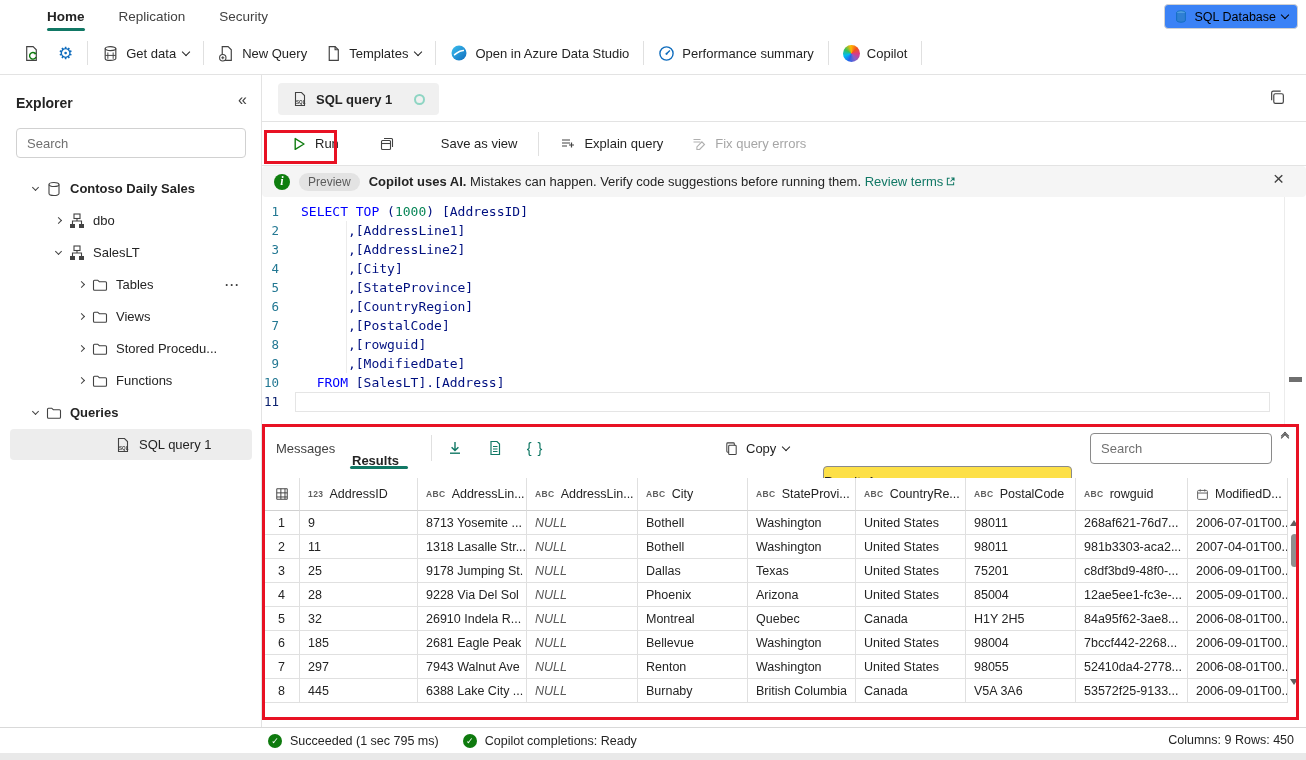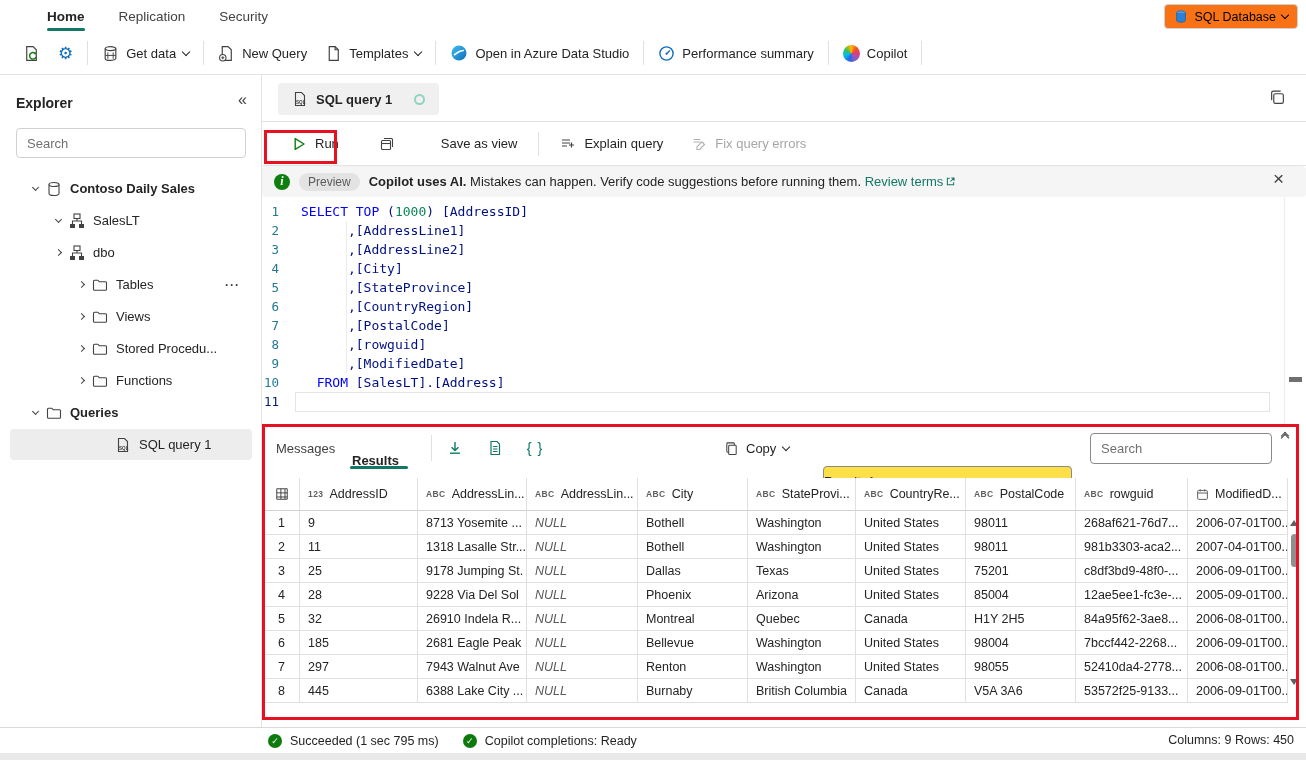--- a/index.html
+++ b/index.html
@@ -7,21 +7,21 @@
     font-family:"Liberation Sans", sans-serif; color:#242424; font-size:13px; }
   svg { display:block; }
 
   
   .topnav { position:absolute; left:0; top:0; width:1306px; height:32px; background:#fff; }
   .navtabs { position:absolute; left:16px; top:0; height:32px; display:flex; gap:34px; align-items:center;margin-left:31px; }
   .navtab { position:relative; height:32px; display:flex; align-items:center; font-size:13.5px; color:#424242; cursor:pointer; background:none; border:none; font-family:inherit; }
   .navtab.active { font-weight:700; color:#242424; }
   .navtab.active::after { content:""; position:absolute; left:0; right:0; bottom:1px; height:3px; border-radius:2px; background:var(--accent); }
   .db-selector { position:absolute; right:8px; top:4px; height:25px; display:flex; align-items:center; gap:6px;
-    border:1px solid #d1d1d1; border-radius:4px; background:#f97316; padding:0 9px; font-size:12.5px; font-family:inherit; cursor:pointer; }
+    border:1px solid #d1d1d1; border-radius:4px; background:#3b82f6; padding:0 9px; font-size:12.5px; font-family:inherit; cursor:pointer; }
 
   
   .ribbon { position:absolute; left:0; top:32px; width:1306px; height:43px; border-bottom:1px solid #e3e3e3;
     display:flex; align-items:center; padding-left:14px; }
   .rbtn { display:flex; align-items:center; gap:7px; height:32px; padding:0 9px; border:none; background:none;
     font-family:inherit; font-size:13px; color:#242424; cursor:pointer; border-radius:4px; }
   .rdiv { width:1px; height:24px; background:#e0e0e0; margin:0 5px; }
   .chev { display:inline-block; width:6px; height:6px; border-right:1.4px solid currentColor; border-bottom:1.4px solid currentColor; }
   .chev.down { transform:rotate(45deg); margin-top:-3px; }
   .chev.right { transform:rotate(-45deg); }
@@ -249,45 +249,45 @@
         <span class="ticon">
           <svg width="16" height="16" viewBox="0 0 16 16">
             <ellipse cx="8" cy="3.5" rx="5" ry="2" fill="none" stroke="#424242" stroke-width="1.1"></ellipse>
             <path d="M3 3.5v9c0 1.1 2.2 2 5 2s5-.9 5-2v-9" fill="none" stroke="#424242" stroke-width="1.1"></path>
           </svg>
         </span>
         <span class="tlabel">Contoso Daily Sales</span>
       </div>
       <div class="tree-row" style="padding-left: 41px;">
         <span class="tchev">
-          <span class="chev down" style="width:5px;height:5px;"></span>
+          <span class="chev right" style="width:5px;height:5px;"></span>
         </span>
         <span class="ticon">
           <svg width="16" height="16" viewBox="0 0 16 16">
             <rect x="5" y="1" width="6" height="4.5" fill="none" stroke="#424242" stroke-width="1.1"></rect>
             <path d="M8 5.5V8M3.5 11V8h9v3" fill="none" stroke="#424242" stroke-width="1.1"></path>
             <rect x="1" y="11" width="5" height="4" fill="#424242"></rect>
             <rect x="10" y="11" width="5" height="4" fill="#424242"></rect>
           </svg>
         </span>
-        <span class="tlabel">SalesLT</span>
+        <span class="tlabel">dbo</span>
       </div>
       <div class="tree-row" style="padding-left: 41px;">
         <span class="tchev">
-          <span class="chev right" style="width:5px;height:5px;"></span>
+          <span class="chev down" style="width:5px;height:5px;"></span>
         </span>
         <span class="ticon">
           <svg width="16" height="16" viewBox="0 0 16 16">
             <rect x="5" y="1" width="6" height="4.5" fill="none" stroke="#424242" stroke-width="1.1"></rect>
             <path d="M8 5.5V8M3.5 11V8h9v3" fill="none" stroke="#424242" stroke-width="1.1"></path>
             <rect x="1" y="11" width="5" height="4" fill="#424242"></rect>
             <rect x="10" y="11" width="5" height="4" fill="#424242"></rect>
           </svg>
         </span>
-        <span class="tlabel">dbo</span>
+        <span class="tlabel">SalesLT</span>
       </div>
       <div class="tree-row" style="padding-left: 64px;">
         <span class="tchev">
           <span class="chev right" style="width:5px;height:5px;"></span>
         </span>
         <span class="ticon">
           <svg width="16" height="16" viewBox="0 0 16 16">
             <path d="M1.5 4.2c0-.6.4-1 1-1h3.2L7.3 4.7h6.2c.6 0 1 .4 1 1v6.6c0 .6-.4 1-1 1H2.5c-.6 0-1-.4-1-1z" fill="none" stroke="#424242" stroke-width="1.1"></path>
           </svg>
         </span>

